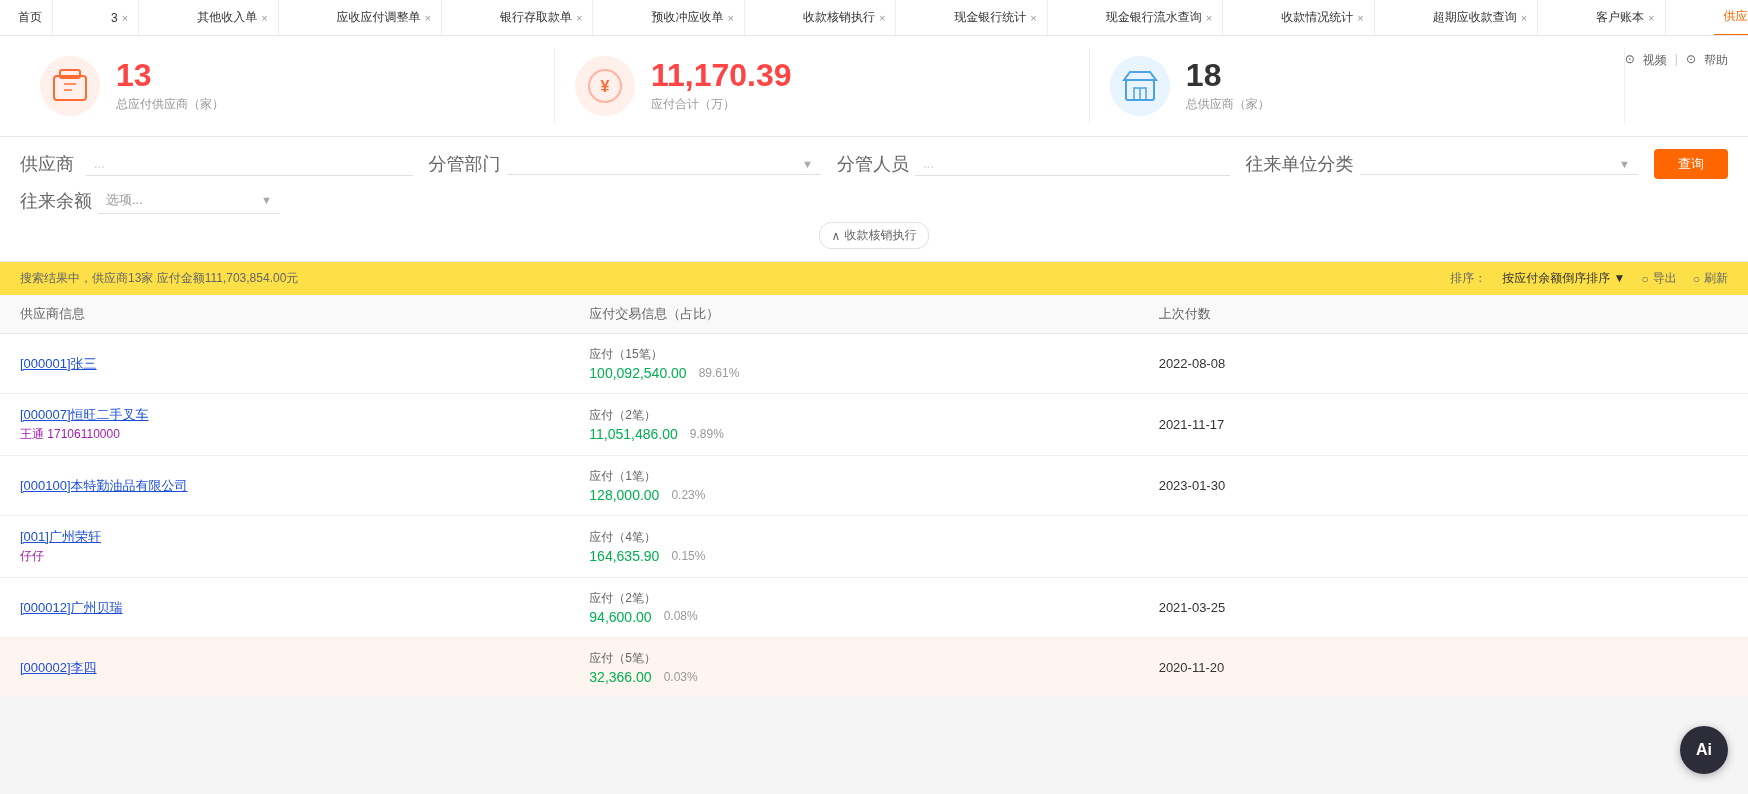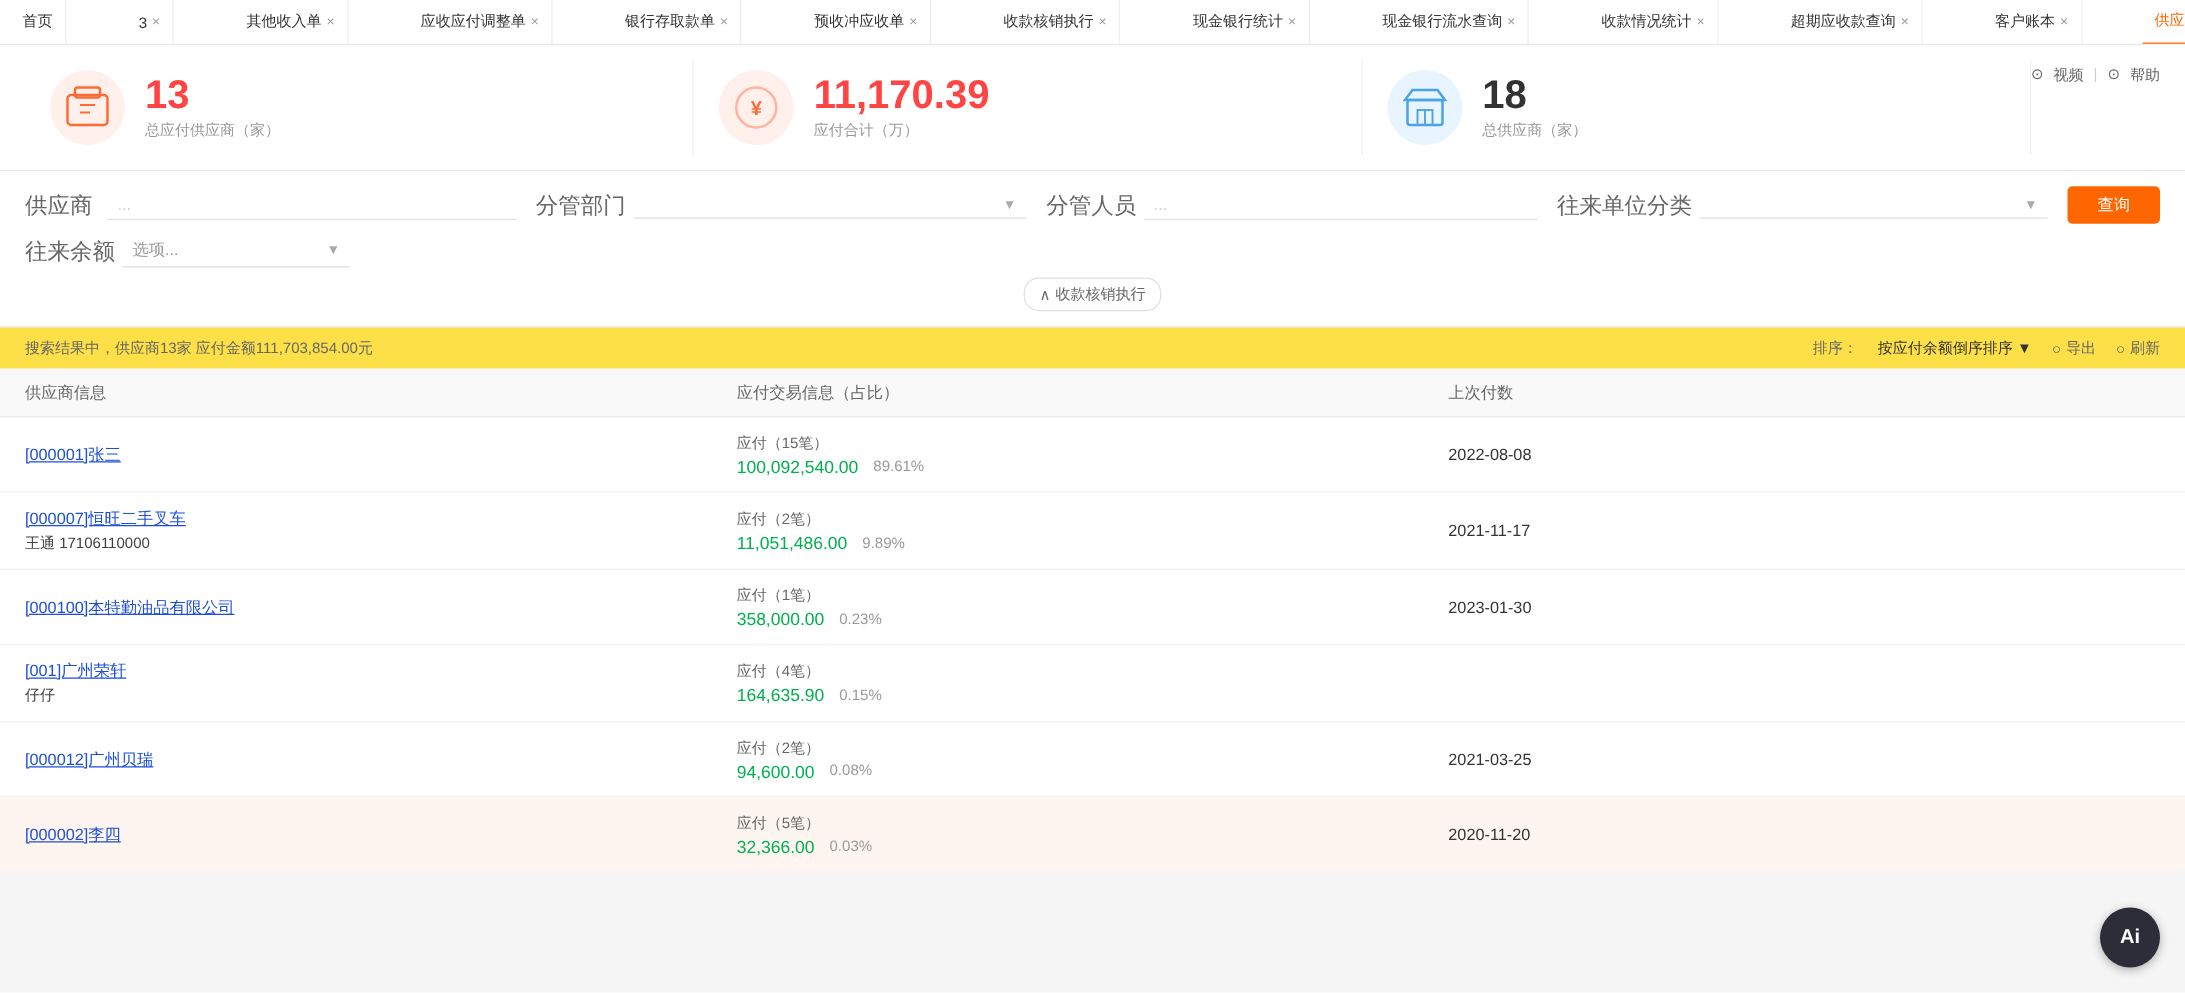--- a/index.html
+++ b/index.html
@@ -227,21 +227,21 @@
     .table-row:last-child { border-bottom: none; }
     .table-row.highlighted { background: #fff5f0; }
     .supplier-link {
       color: #1d4ed8;
       text-decoration: underline;
       cursor: pointer;
       font-size: 13px;
     }
     .supplier-contact {
       font-size: 12px;
-      color: #404040;
+      color: #a21caf;
       margin-top: 2px;
     }
     .transaction-label { font-size: 12px; color: #666; margin-bottom: 2px; }
     .transaction-amount { color: #00b050; font-size: 14px; font-weight: 500; }
     .transaction-percent { font-size: 12px; color: #999; margin-left: 12px; }
     .last-payment { font-size: 13px; color: #333; }
   </style>
 </head>
 <body>
 
@@ -455,21 +455,21 @@
     </div>
   </div>
 
   <div class="table-row">
     <div>
       <div class="supplier-link">[000100]本特勤油品有限公司</div>
     </div>
     <div>
       <div class="transaction-label">应付（1笔）</div>
       <div style="display:flex; align-items:center;">
-        <span class="transaction-amount">358,000.00</span>
+        <span class="transaction-amount">128,000.00</span>
         <span class="transaction-percent">0.23%</span>
       </div>
     </div>
     <div>
       <span class="last-payment">2023-01-30</span>
     </div>
   </div>
 
   <div class="table-row">
     <div>

